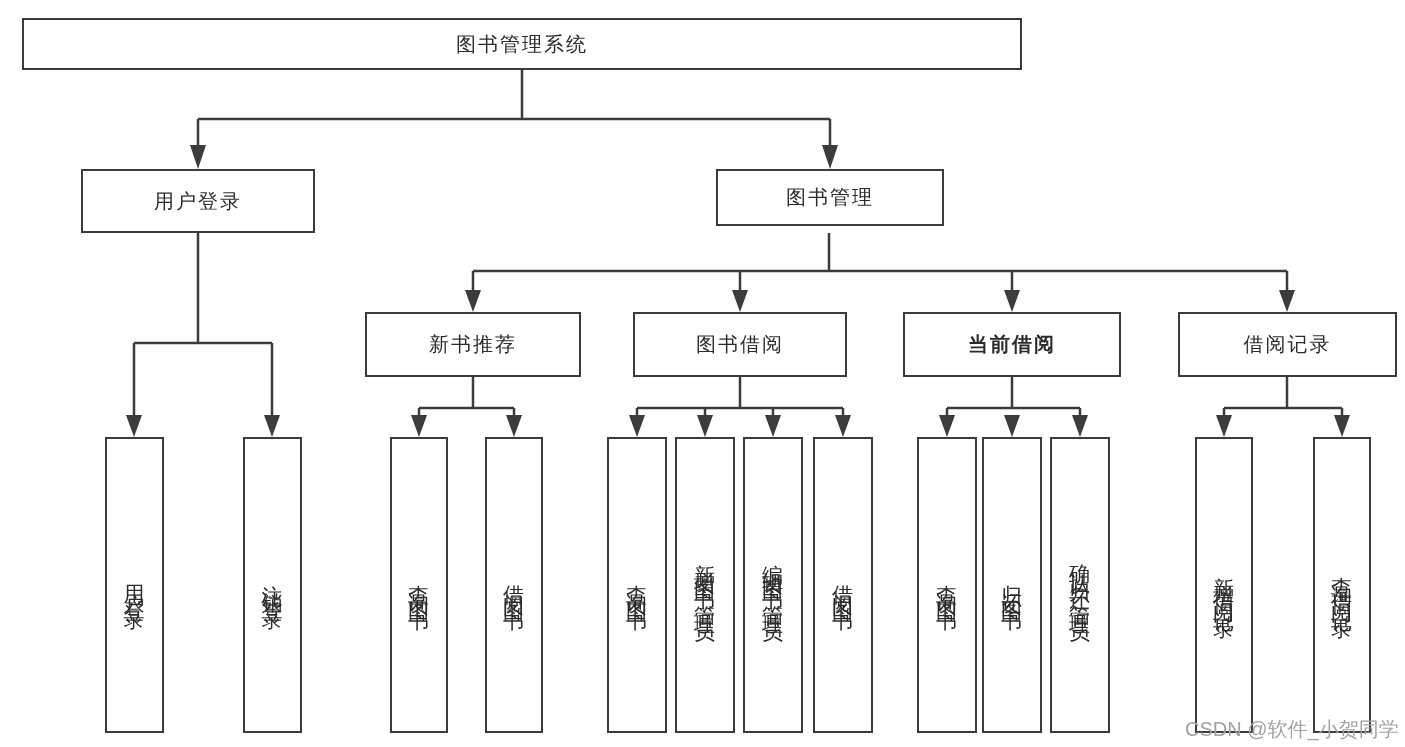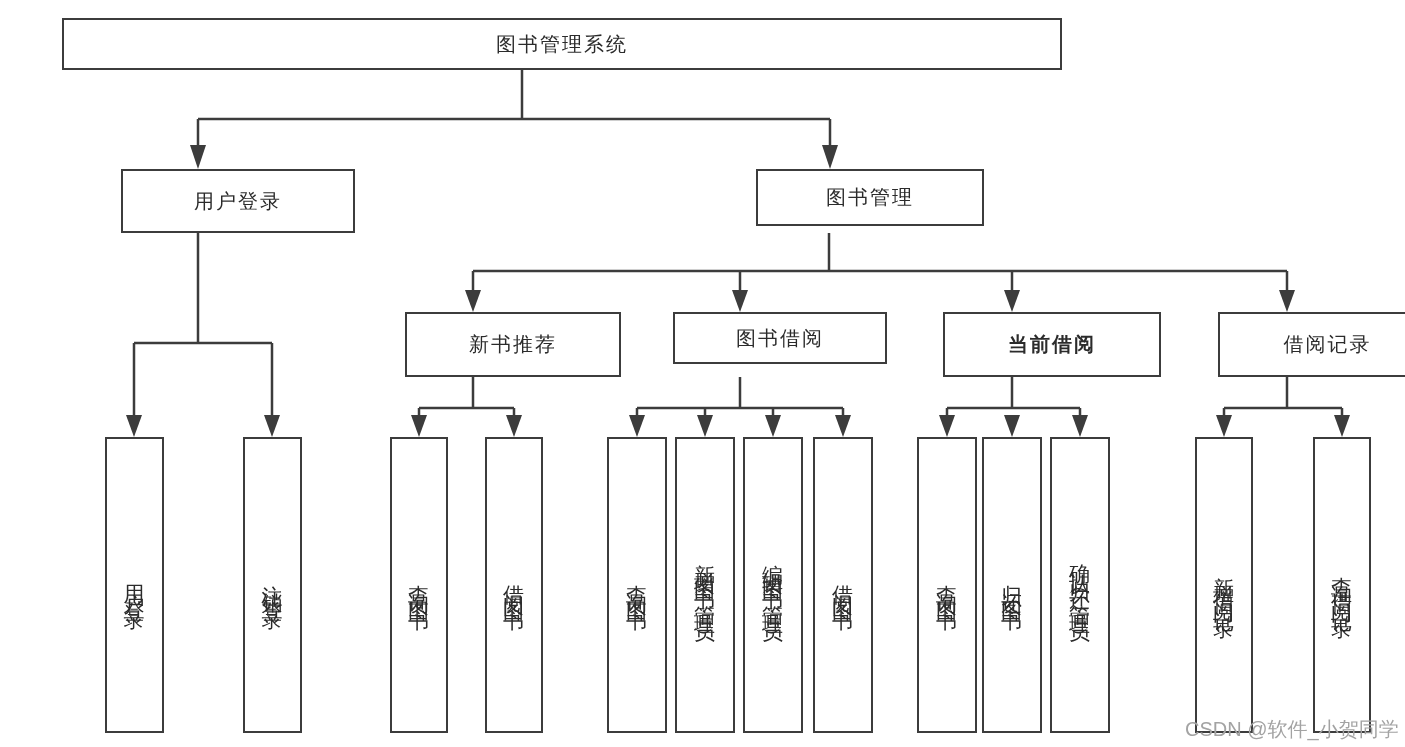--- a/index.html
+++ b/index.html
@@ -33,21 +33,20 @@
     display: flex;
     align-items: center;
     justify-content: center;
     color: #2b2b2b;
     z-index: 2;
   }
   .node.h {
     font-size: 20px;
     letter-spacing: 2px;
     white-space: nowrap;
-    margin-left: 40px;
   }
   .node.v span {
     writing-mode: vertical-rl;
     text-orientation: mixed;
     font-size: 21px;
     line-height: 1;
     letter-spacing: 0.4em;
   }
   .watermark {
     position: absolute;
@@ -104,21 +103,21 @@
   <div class="node h" style="left:81px; top:169px; width:234px; height:64px;">
     <span>用户登录</span>
   </div>
   <div class="node h" style="left:716px; top:169px; width:228px; height:57px;">
     <span>图书管理</span>
   </div>
 
   <div class="node h" style="left:365px; top:312px; width:216px; height:65px;text-align:center;">
     <span>新书推荐</span>
   </div>
-  <div class="node h" style="left:633px; top:312px; width:214px; height:52px;">
+  <div class="node h" style="left:633px; top:312px; width:214px; height:65px;">
     <span>图书借阅</span>
   </div>
   <div class="node h" style="left:903px; top:312px; width:218px; height:65px;font-weight:bold;">
     <span>当前借阅</span>
   </div>
   <div class="node h" style="left:1178px; top:312px; width:219px; height:65px;">
     <span>借阅记录</span>
   </div>
 
   <div class="node v" style="left:105px; top:437px; width:59px; height:296px;">

